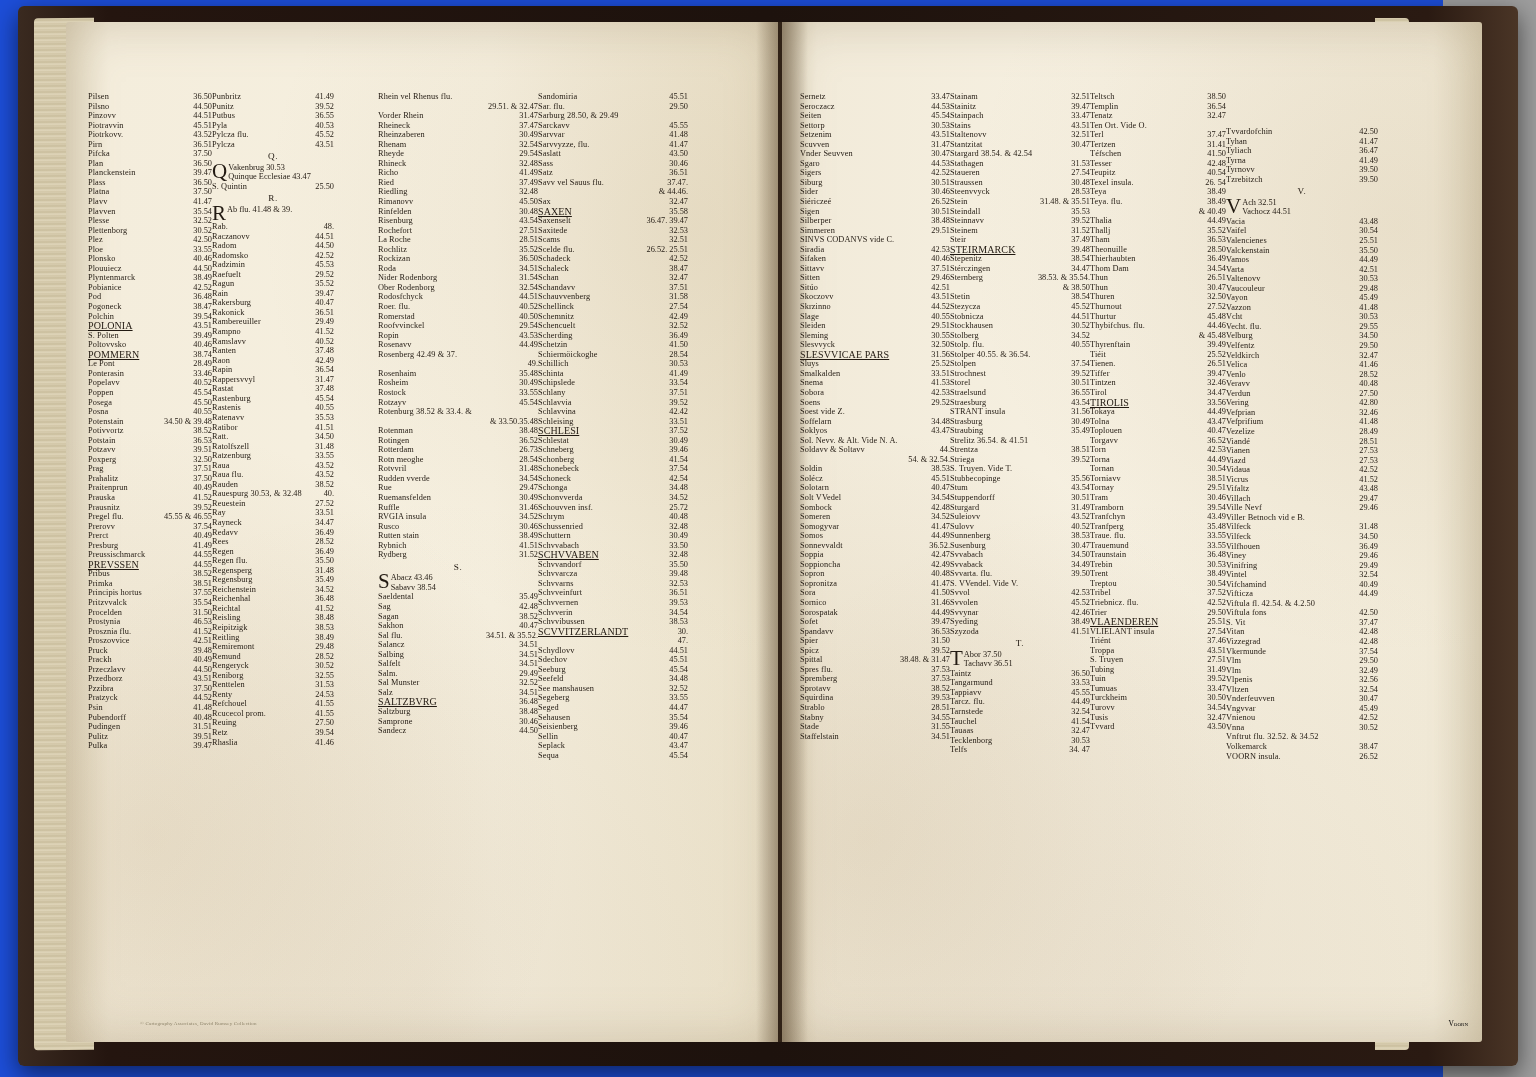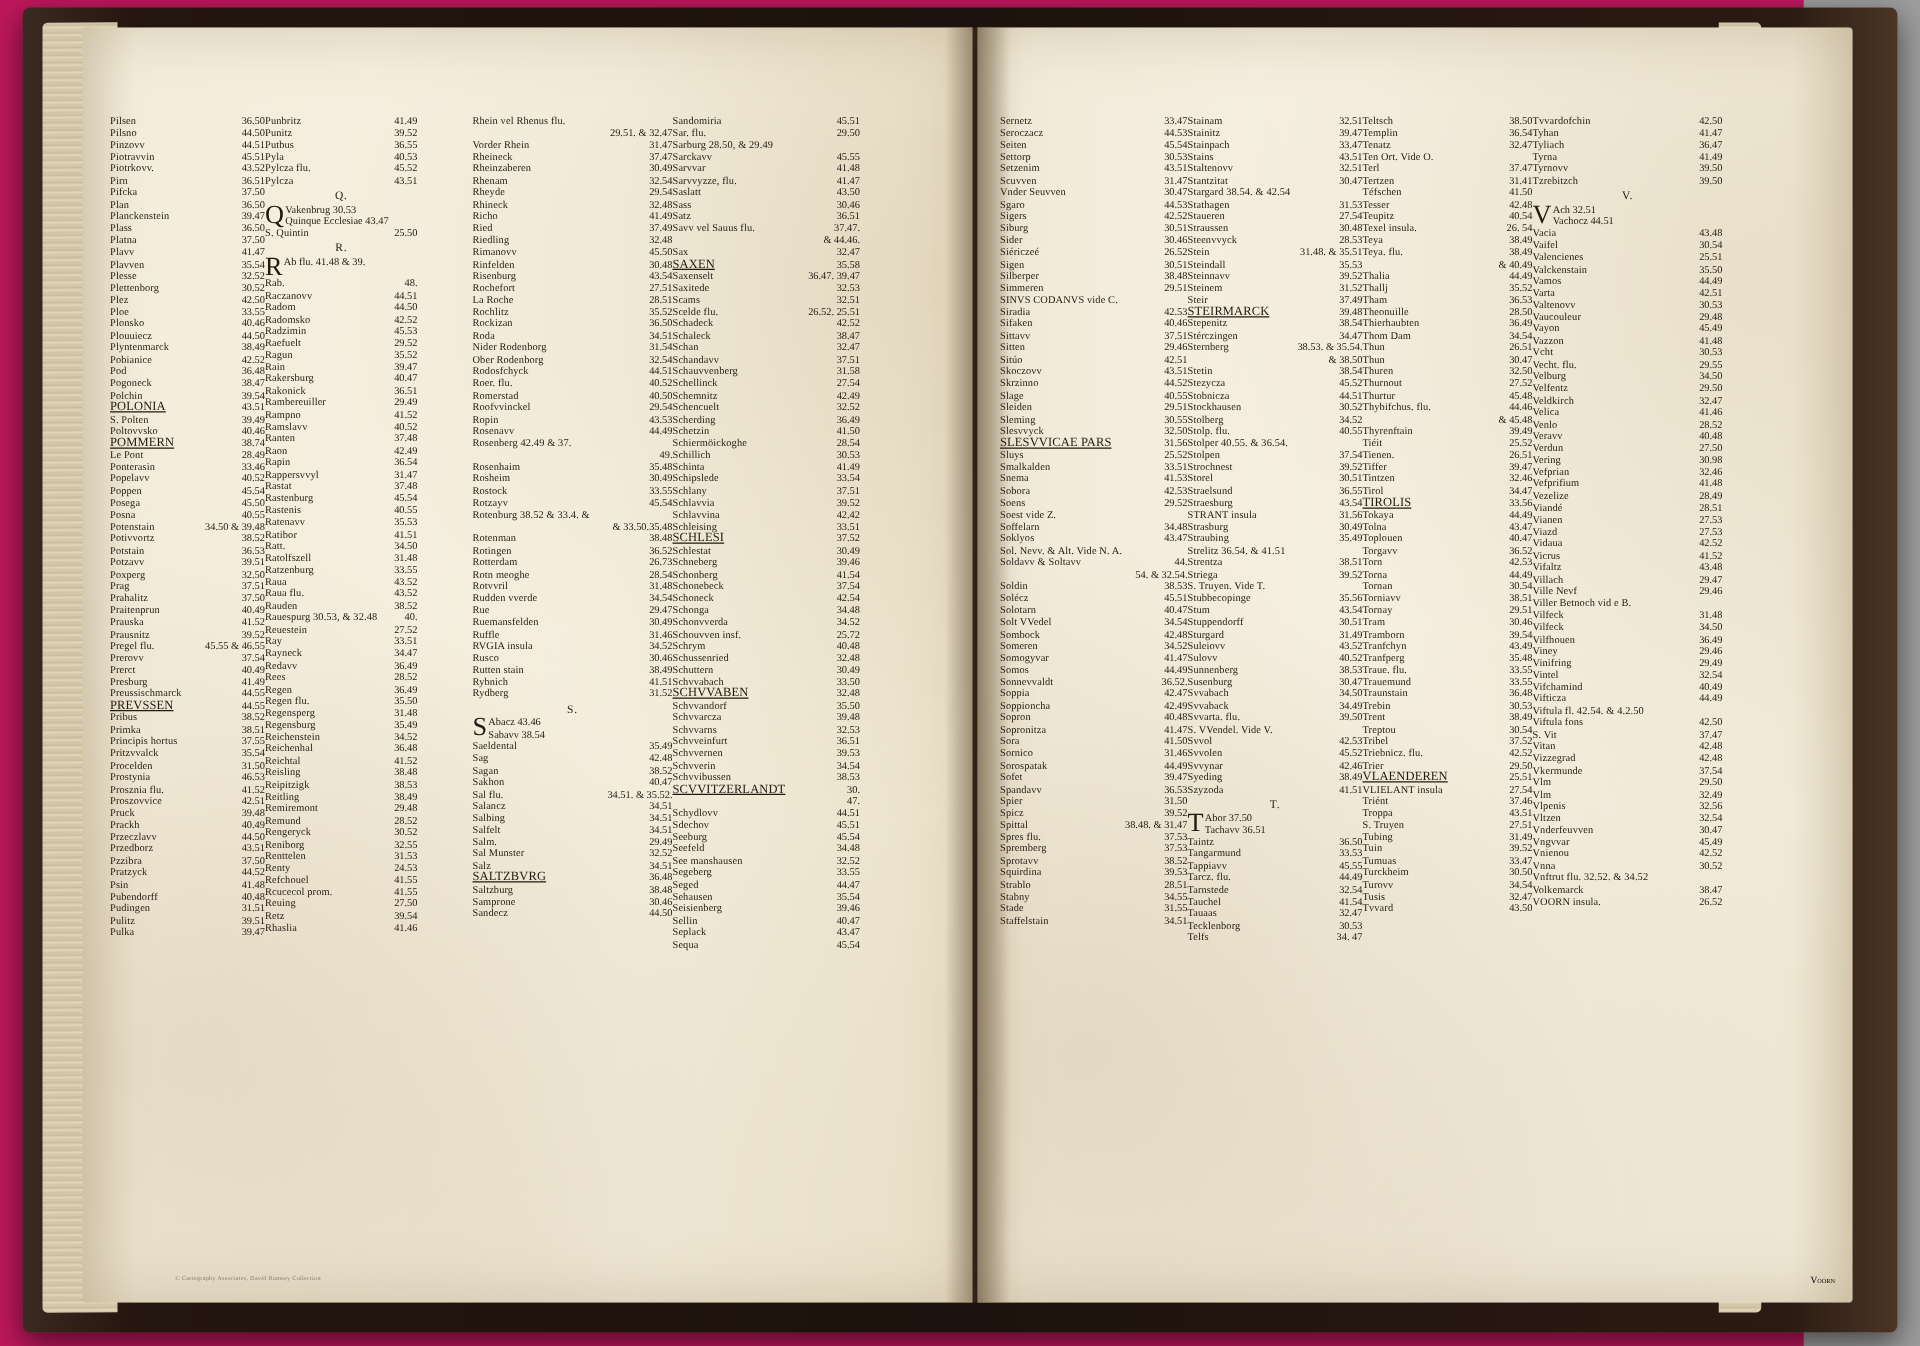--- a/index.html
+++ b/index.html
@@ -1,18 +1,18 @@
 <!DOCTYPE html>
 <html><head>
 <meta charset="utf-8">
 <style>
   html,body{margin:0;padding:0;background:#9d9d9d;}
   body{width:1536px;height:1077px;overflow:hidden;font-family:"Liberation Serif",serif;}
 
-  #book{position:absolute;left:0;top:0;width:1443px;height:1077px;background:#be185d;}
+  #book{position:absolute;left:0;top:0;width:1443px;height:1077px;background:#1d4ed8;}
 
   
   .cover{
     position:absolute;left:18px;top:6px;width:1500px;height:1060px;
     background:linear-gradient(90deg,#3a2a20 0%,#24150f 6%,#1d120d 50%,#2a1a12 94%,#4a3526 100%);
     border-radius:6px;
     box-shadow:0 8px 24px rgba(0,0,0,.55);
   }
   
   .edge-left{
@@ -1986,21 +1986,21 @@
           </div>
           <div class="row">
             <span class="nm">Tusis</span>
             <span class="pg">32.47</span>
           </div>
           <div class="row">
             <span class="nm">Tvvard</span>
             <span class="pg">43.50</span>
           </div>
         </div>
-        <div class="col" style="width: 152px;">
+        <div class="col" style="width: 152px; margin-top: 35px;">
           <div class="row">
             <span class="nm">Tvvardofchin</span>
             <span class="pg">42.50</span>
           </div>
           <div class="row">
             <span class="nm">Tyhan</span>
             <span class="pg">41.47</span>
           </div>
           <div class="row">
             <span class="nm">Tyliach</span>
@@ -2097,21 +2097,21 @@
           <div class="row">
             <span class="nm">Veravv</span>
             <span class="pg">40.48</span>
           </div>
           <div class="row">
             <span class="nm">Verdun</span>
             <span class="pg">27.50</span>
           </div>
           <div class="row">
             <span class="nm">Vering</span>
-            <span class="pg">30.98</span>
+            <span class="pg">42.80</span>
           </div>
           <div class="row">
             <span class="nm">Vefprian</span>
             <span class="pg">32.46</span>
           </div>
           <div class="row">
             <span class="nm">Vefprifium</span>
             <span class="pg">41.48</span>
           </div>
           <div class="row">

